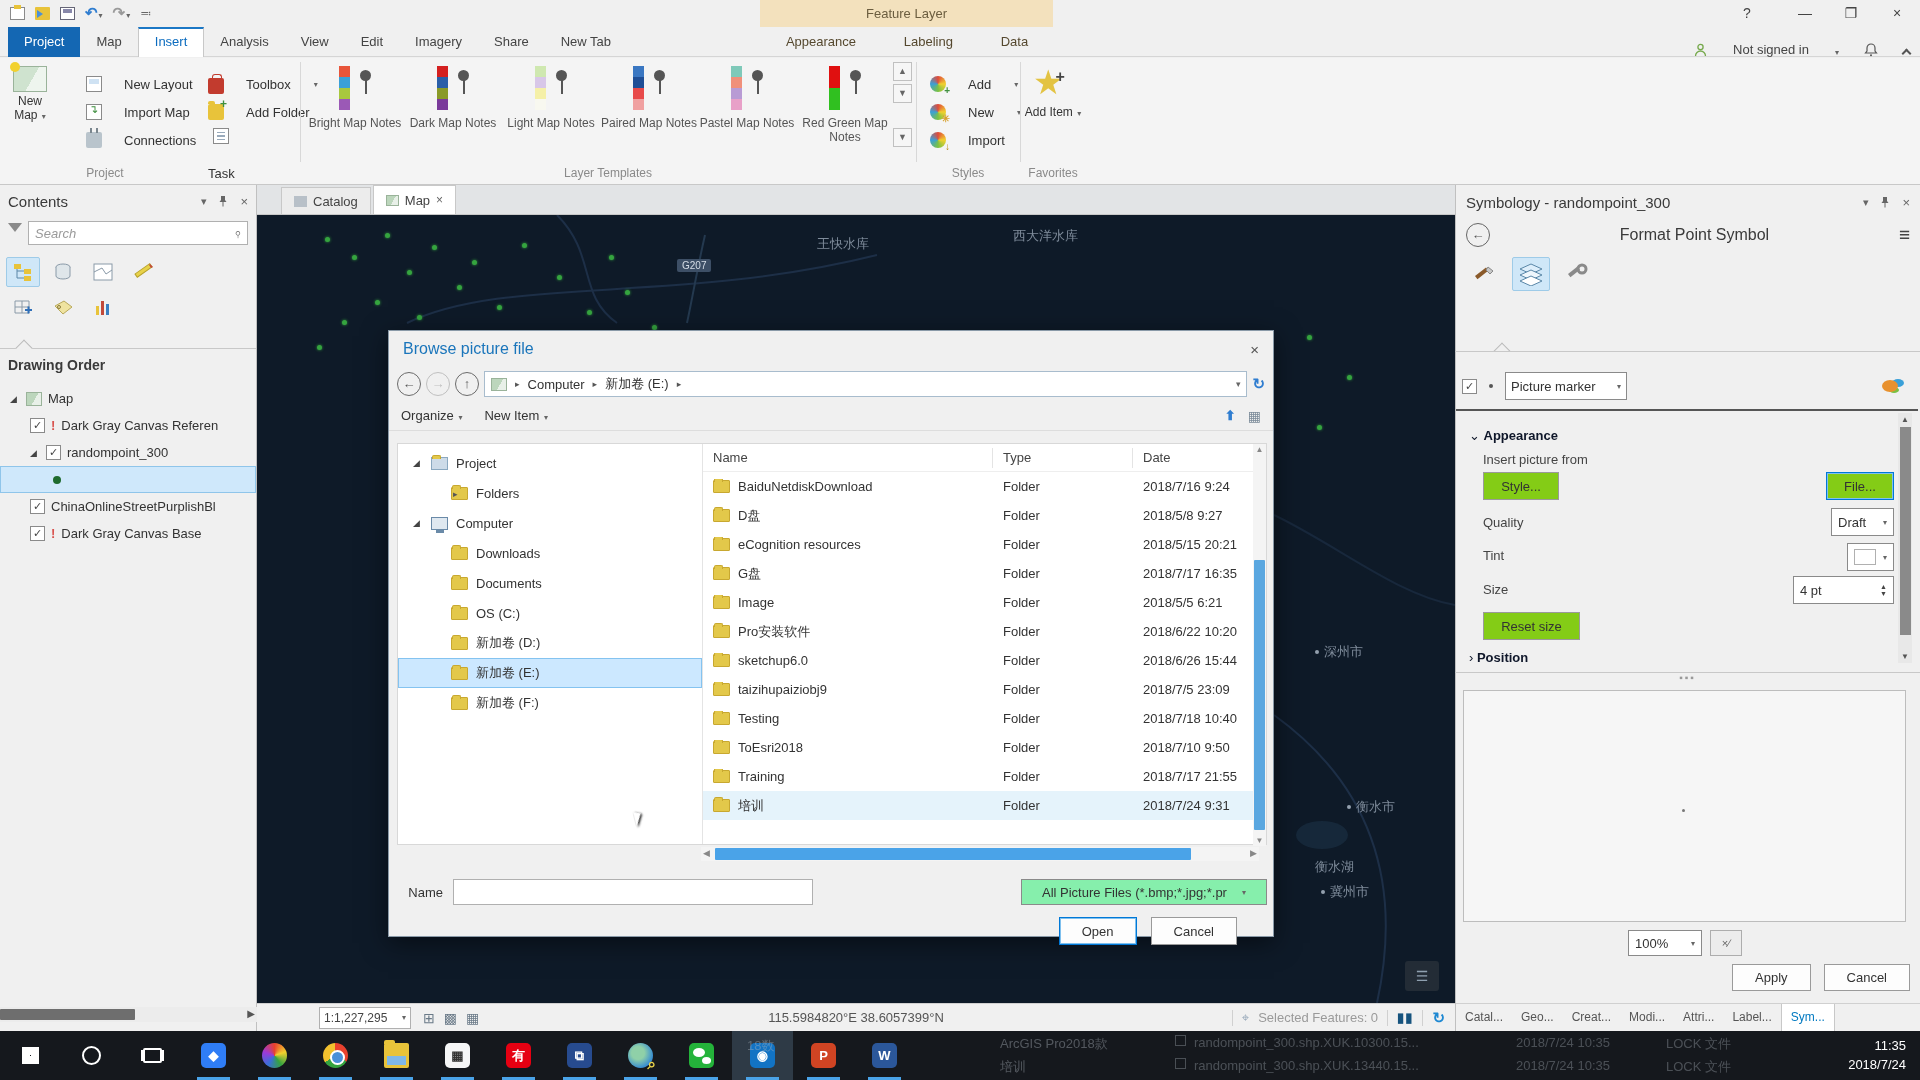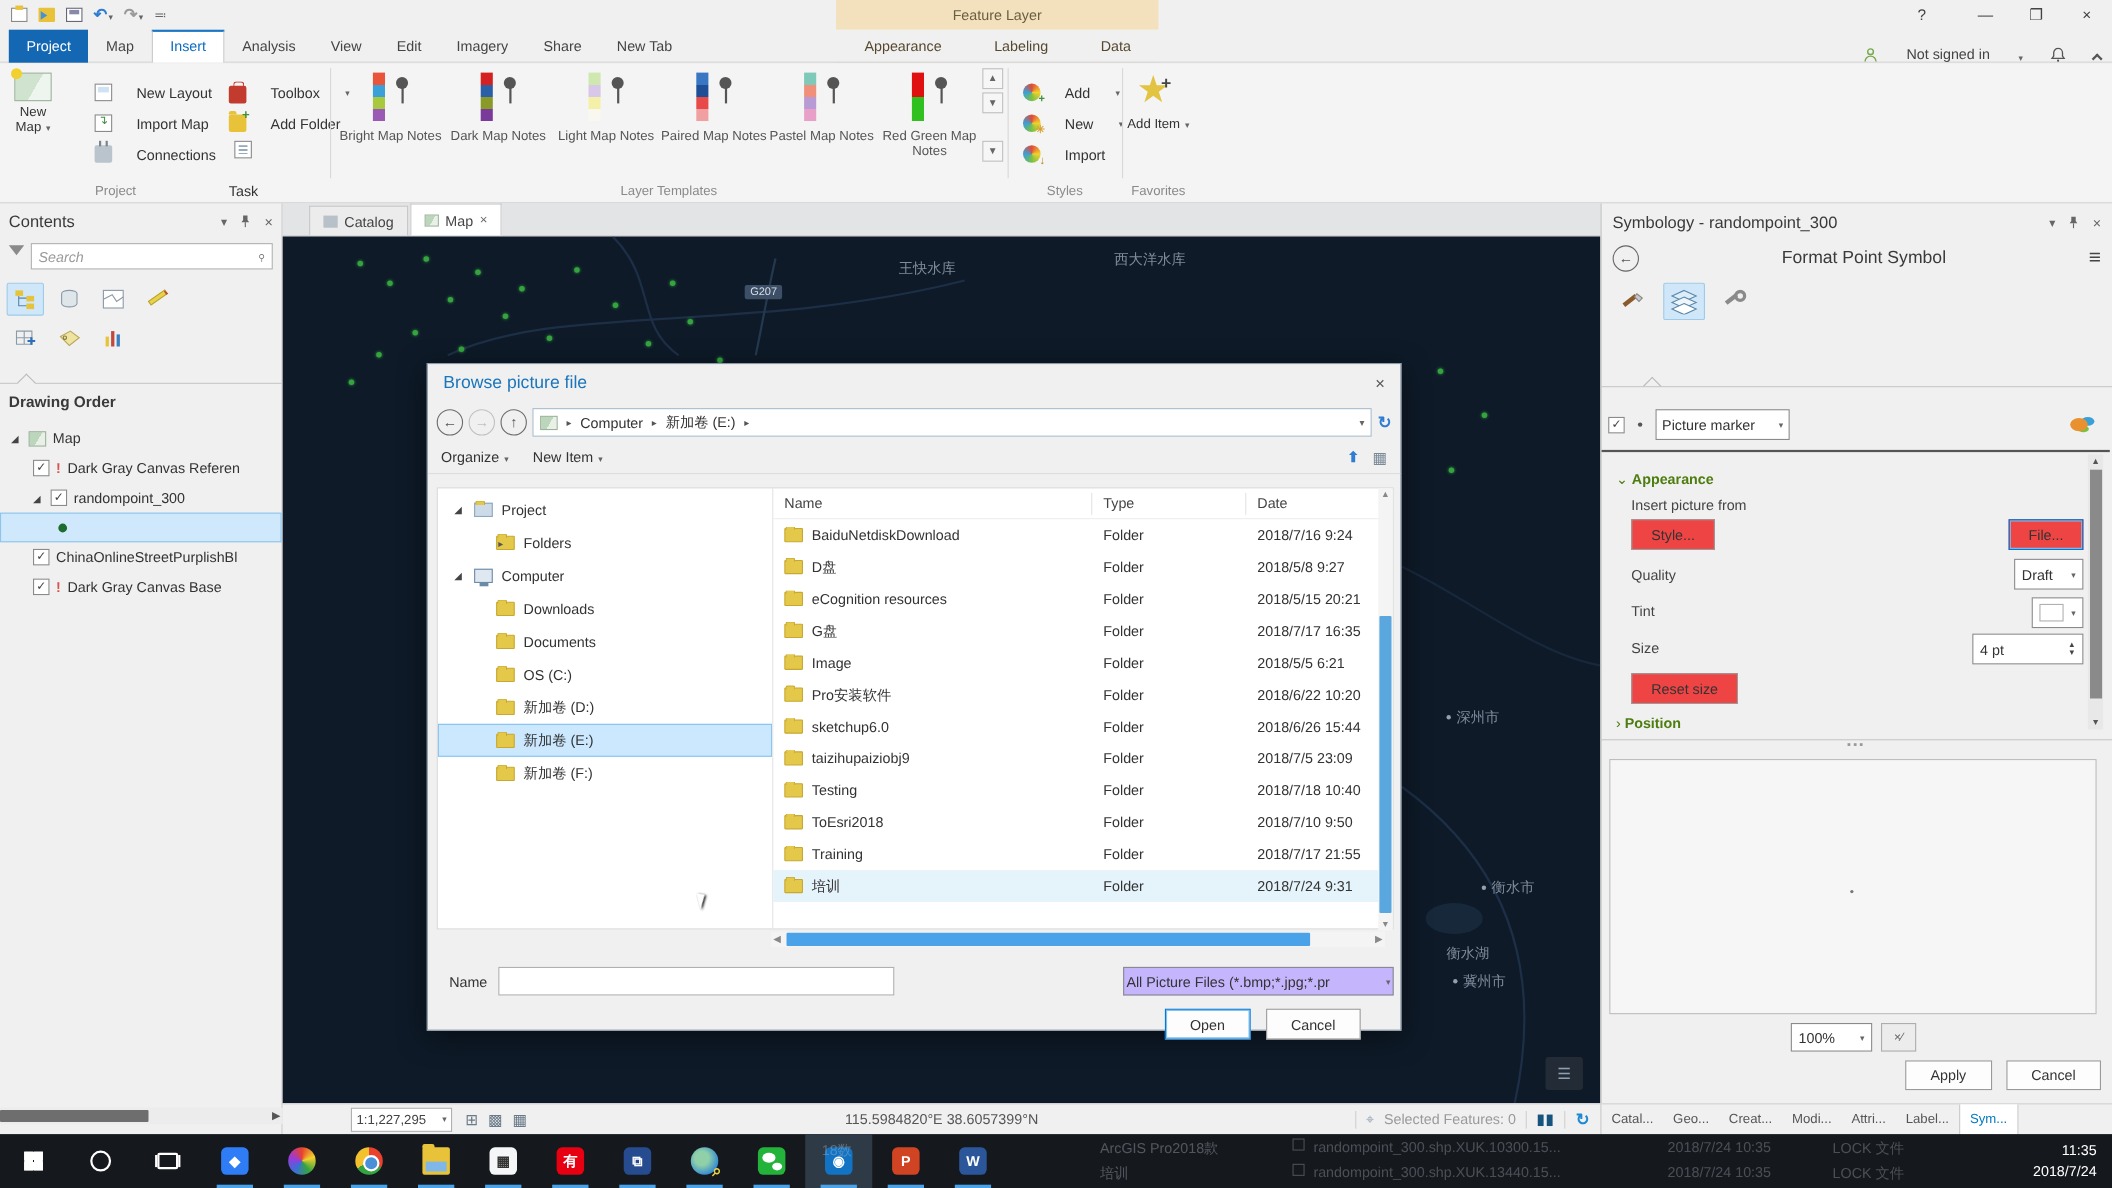--- a/index.html
+++ b/index.html
@@ -143,21 +143,21 @@
   .c2{width:140px}.c3{width:118px}
   .vscroll{position:absolute;right:0;top:0;width:13px;height:402px;background:#f4f4f4}
   .vscroll .thumb{position:absolute;left:1px;width:11px;background:#5aa7e0;border-radius:1px}
   .vscroll .a{position:absolute;left:0;width:13px;text-align:center;font-size:8px;color:#888}
   .hscroll{position:absolute;left:312px;top:516px;width:558px;height:14px;background:#f4f4f4}
   .hscroll .thumb{position:absolute;top:1px;left:14px;width:476px;height:12px;background:#4aa3e8;border-radius:1px}
   .hscroll .a{position:absolute;top:1px;font-size:9px;color:#888}
   .namerow{position:absolute;left:8px;top:548px;width:870px;display:flex;align-items:center;gap:10px}
   .nlabel{width:46px;text-align:right;color:#333}
   .ninput{width:360px;height:26px;background:#fff;border:1px solid #b0b0b0}
-  .ftype{margin-left:auto;width:246px;height:26px;background:#c4b5fd;border:1px solid #8a8a8a;display:flex;align-items:center;padding:0 2px;white-space:nowrap;overflow:hidden}
+  .ftype{margin-left:auto;width:246px;height:26px;background:#86efac;border:1px solid #8a8a8a;display:flex;align-items:center;padding:0 20px;white-space:nowrap;overflow:hidden}
   .ftype .dd{margin-left:auto}
   .dlgbtns{position:absolute;right:36px;top:586px;display:flex;gap:14px}
   .btn{height:28px;padding:0 22px;background:#fdfdfd;border:1px solid #9a9a9a;display:flex;align-items:center;color:#333}
   .btn.primary{border:1px solid #0078d7;box-shadow:inset 0 0 0 1px #7fc0ee}
   .cursor{position:absolute;width:0;height:0;border-left:7px solid #fff;border-bottom:12px solid transparent;border-top:3px solid transparent;filter:drop-shadow(1px 1px 1px #000);transform:rotate(-14deg)}
   
   #sym{position:absolute;left:1455px;top:185px;width:465px;height:846px;background:#f0f0f0;border-left:1px solid #c0c0c0}
   #sym .hdr{height:34px;display:flex;align-items:center;padding:0 10px;font-size:15px;color:#3a3a3a}
   .backc{width:24px;height:24px;border:1.5px solid #666;border-radius:50%;text-align:center;line-height:21px;color:#555}
   .fmt{flex:1;text-align:center;font-size:16px;color:#3a3a3a}
@@ -171,22 +171,22 @@
   .symic.active{background:#cfe7f8;border:1px solid #9ecbe8}
   .scaret{position:absolute;left:1496px;top:345px;width:12px;height:12px;border-left:1px solid #bbb;border-top:1px solid #bbb;transform:rotate(45deg);background:#f0f0f0}
   .sdiv1{position:absolute;left:1455px;right:0;top:351px;border-top:1px solid #c8c8c8}
   .layerrow{position:absolute;left:1462px;top:370px;width:450px;height:32px;display:flex;align-items:center;gap:12px}
   .tinydot{width:4px;height:4px;border-radius:50%;background:#555}
   .pmdrop{width:122px;height:28px;background:#fff;border:1px solid #8a8a8a;display:flex;align-items:center;padding:0 5px;white-space:nowrap;overflow:hidden}
   .pmdrop .dd{margin-left:auto}
   .stylock{margin-left:auto;width:16px;height:12px;border-radius:50%;background:#e8912e;box-shadow:8px -3px 0 -2px #3aa0d8,4px 4px 0 -3px #7ac143;position:relative;margin-right:14px}
   .sdiv2{position:absolute;left:1456px;right:2px;top:409px;border-top:2px solid #555}
   .propl{position:absolute;color:#444}
-  .bold{font-weight:bold;color:#4d7c0f}
-  .sbtn{position:absolute;height:28px;background:#ef4444;border:1px solid #9a9a9a;display:flex;align-items:center;justify-content:center;color:#333}
+  .bold{font-weight:bold;color:#0f172a}
+  .sbtn{position:absolute;height:28px;background:#84cc16;border:1px solid #9a9a9a;display:flex;align-items:center;justify-content:center;color:#333}
   .sbtn.focus{border:1px solid #0078d7;box-shadow:inset 0 0 0 1px #7fc0ee}
   .sdrop{position:absolute;height:28px;background:#fff;border:1px solid #8a8a8a;display:flex;align-items:center;padding:0 6px}
   .sdrop .dd{margin-left:auto}
   .spin{position:absolute;height:28px;background:#fff;border:1px solid #8a8a8a;display:flex;align-items:center;padding:0 6px}
   .spin .ud{margin-left:auto;display:flex;flex-direction:column;font-size:7px;line-height:7px;color:#444}
   .swatchw{width:22px;height:16px;background:#fff;border:1px solid #b0b0b0}
   .pscroll{position:absolute;left:1898px;top:413px;width:14px;height:250px;background:#e8e8e8}
   .pscroll .thumb{position:absolute;left:1.5px;top:14px;width:11px;height:208px;background:#8a8a8a}
   .pscroll .a{position:absolute;left:0;width:14px;text-align:center;font-size:8px;color:#555}
   .splitter{position:absolute;left:1455px;right:0;top:672px;height:14px;border-top:1px solid #c8c8c8;text-align:center;color:#999;font-size:10px;line-height:10px;letter-spacing:2px}

